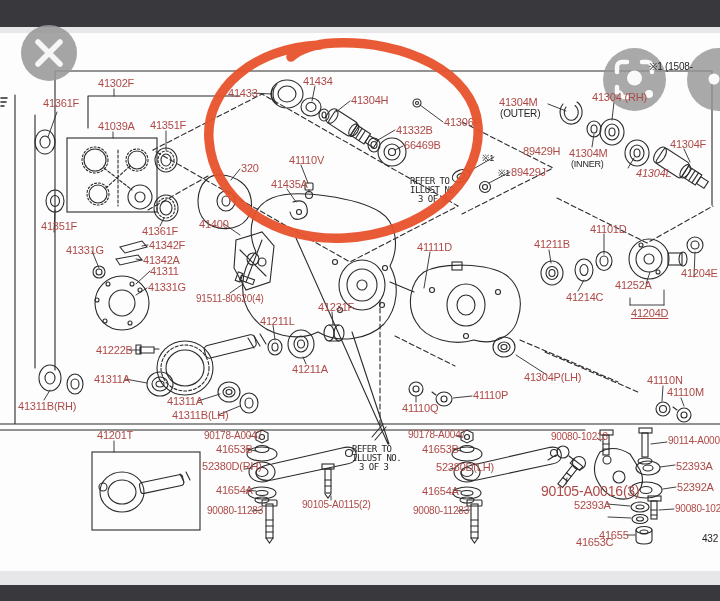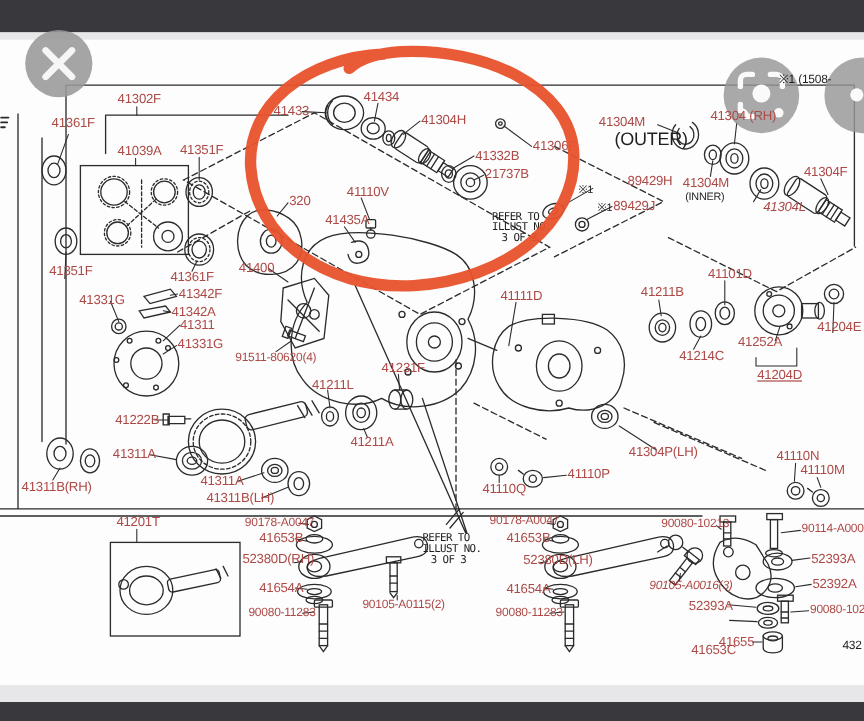--- a/index.html
+++ b/index.html
@@ -339,23 +339,23 @@
     <span class="lbl note" style="left:702px;top:534px;font-size:10px">432</span>
   <div class="lbl" style="left: 98px; top: 78px; color: rgb(173, 74, 71);">41302F</div>
       <div class="lbl" style="left: 43px; top: 98px; color: rgb(173, 74, 71);">41361F</div>
       <div class="lbl" style="left: 98px; top: 121px; color: rgb(173, 74, 71);">41039A</div>
       <div class="lbl" style="left: 150px; top: 120px; color: rgb(173, 74, 71);">41351F</div>
       <div class="lbl" style="left: 228px; top: 88px; color: rgb(173, 74, 71);">41433</div>
       <div class="lbl" style="left: 303px; top: 76px; color: rgb(173, 74, 71);">41434</div>
       <div class="lbl" style="left: 351px; top: 95px; color: rgb(173, 74, 71);">41304H</div>
       <div class="lbl" style="left: 396px; top: 125px; color: rgb(173, 74, 71);">41332B</div>
       <div class="lbl" style="left: 444px; top: 117px; color: rgb(173, 74, 71);">41306F</div>
-      <div class="lbl" style="left: 404px; top: 140px; color: rgb(173, 74, 71);">21737B</div>
+      <div class="lbl" style="left: 404px; top: 140px; color: rgb(173, 74, 71);">66469B</div>
       <div class="lbl" style="left: 499px; top: 97px; color: rgb(173, 74, 71);">41304M</div>
-      <div class="lbl note" style="left: 500px; top: 109px; font-size: 15px; margin-left: 12px;">(OUTER)</div>
+      <div class="lbl note" style="left: 500px; top: 109px; font-size: 10px;">(OUTER)</div>
       <div class="lbl" style="left: 592px; top: 92px; color: rgb(173, 74, 71);">41304 (RH)</div>
       <div class="lbl note" style="left: 649px; top: 62px; font-size: 10px;">※1 (1508-</div>
       <div class="lbl" style="left: 569px; top: 148px; color: rgb(173, 74, 71);">41304M</div>
       <div class="lbl note" style="left: 571px; top: 160px; font-size: 9px;">(INNER)</div>
       <div class="lbl" style="left: 636px; top: 168px; color: rgb(173, 74, 71); font-style: italic;">41304L</div>
       <div class="lbl" style="left: 670px; top: 139px; color: rgb(173, 74, 71);">41304F</div>
       <div class="lbl note" style="left: 482px; top: 154px; font-size: 9px;">※1</div>
       <div class="lbl" style="left: 495px; top: 146px; color: rgb(173, 74, 71); margin-left: 28px;">89429H</div>
       <div class="lbl note" style="left: 498px; top: 169px; font-size: 9px;">※1</div>
       <div class="lbl" style="left: 511px; top: 167px; color: rgb(173, 74, 71);">89429J</div>
@@ -403,21 +403,21 @@
       <div class="lbl" style="left: 473px; top: 390px; color: rgb(173, 74, 71);">41110P</div>
       <div class="lbl" style="left: 524px; top: 372px; color: rgb(173, 74, 71);">41304P(LH)</div>
       <div class="lbl" style="left: 647px; top: 375px; color: rgb(173, 74, 71);">41110N</div>
       <div class="lbl" style="left: 667px; top: 387px; color: rgb(173, 74, 71);">41110M</div>
       <div class="lbl" style="left: 408px; top: 430px; font-size: 10px; color: rgb(173, 74, 71);">90178-A0047</div>
       <div class="lbl" style="left: 422px; top: 444px; color: rgb(173, 74, 71);">41653B</div>
       <div class="lbl" style="left: 404px; top: 462px; color: rgb(173, 74, 71); margin-left: 32px;">52380D(LH)</div>
       <div class="lbl" style="left: 422px; top: 486px; color: rgb(173, 74, 71);">41654A</div>
       <div class="lbl" style="left: 413px; top: 506px; font-size: 10px; color: rgb(173, 74, 71);">90080-11283</div>
       <div class="lbl" style="left: 551px; top: 432px; font-size: 10px; color: rgb(173, 74, 71);">90080-10213</div>
-      <div class="lbl" style="left: 541px; top: 484px; font-size: 10px; color: rgb(173, 74, 71); font-style: italic;">90105-A0016(3)</div>
+      <div class="lbl" style="left: 541px; top: 484px; font-size: 14px; color: rgb(173, 74, 71);">90105-A0016(3)</div>
       <div class="lbl" style="left: 668px; top: 436px; font-size: 10px; color: rgb(173, 74, 71);">90114-A0005</div>
       <div class="lbl" style="left: 676px; top: 461px; color: rgb(173, 74, 71);">52393A</div>
       <div class="lbl" style="left: 677px; top: 482px; color: rgb(173, 74, 71);">52392A</div>
       <div class="lbl" style="left: 574px; top: 500px; color: rgb(173, 74, 71);">52393A</div>
       <div class="lbl" style="left: 576px; top: 512px; color: rgb(173, 74, 71); margin-top: 25px;">41653C</div>
       <div class="lbl" style="left: 599px; top: 530px; color: rgb(173, 74, 71);">41655</div>
       <div class="lbl" style="left: 675px; top: 504px; font-size: 10px; color: rgb(173, 74, 71);">90080-10213</div>
     </div>
 
   <svg id="annot" width="720" height="601" viewBox="0 0 720 601">

